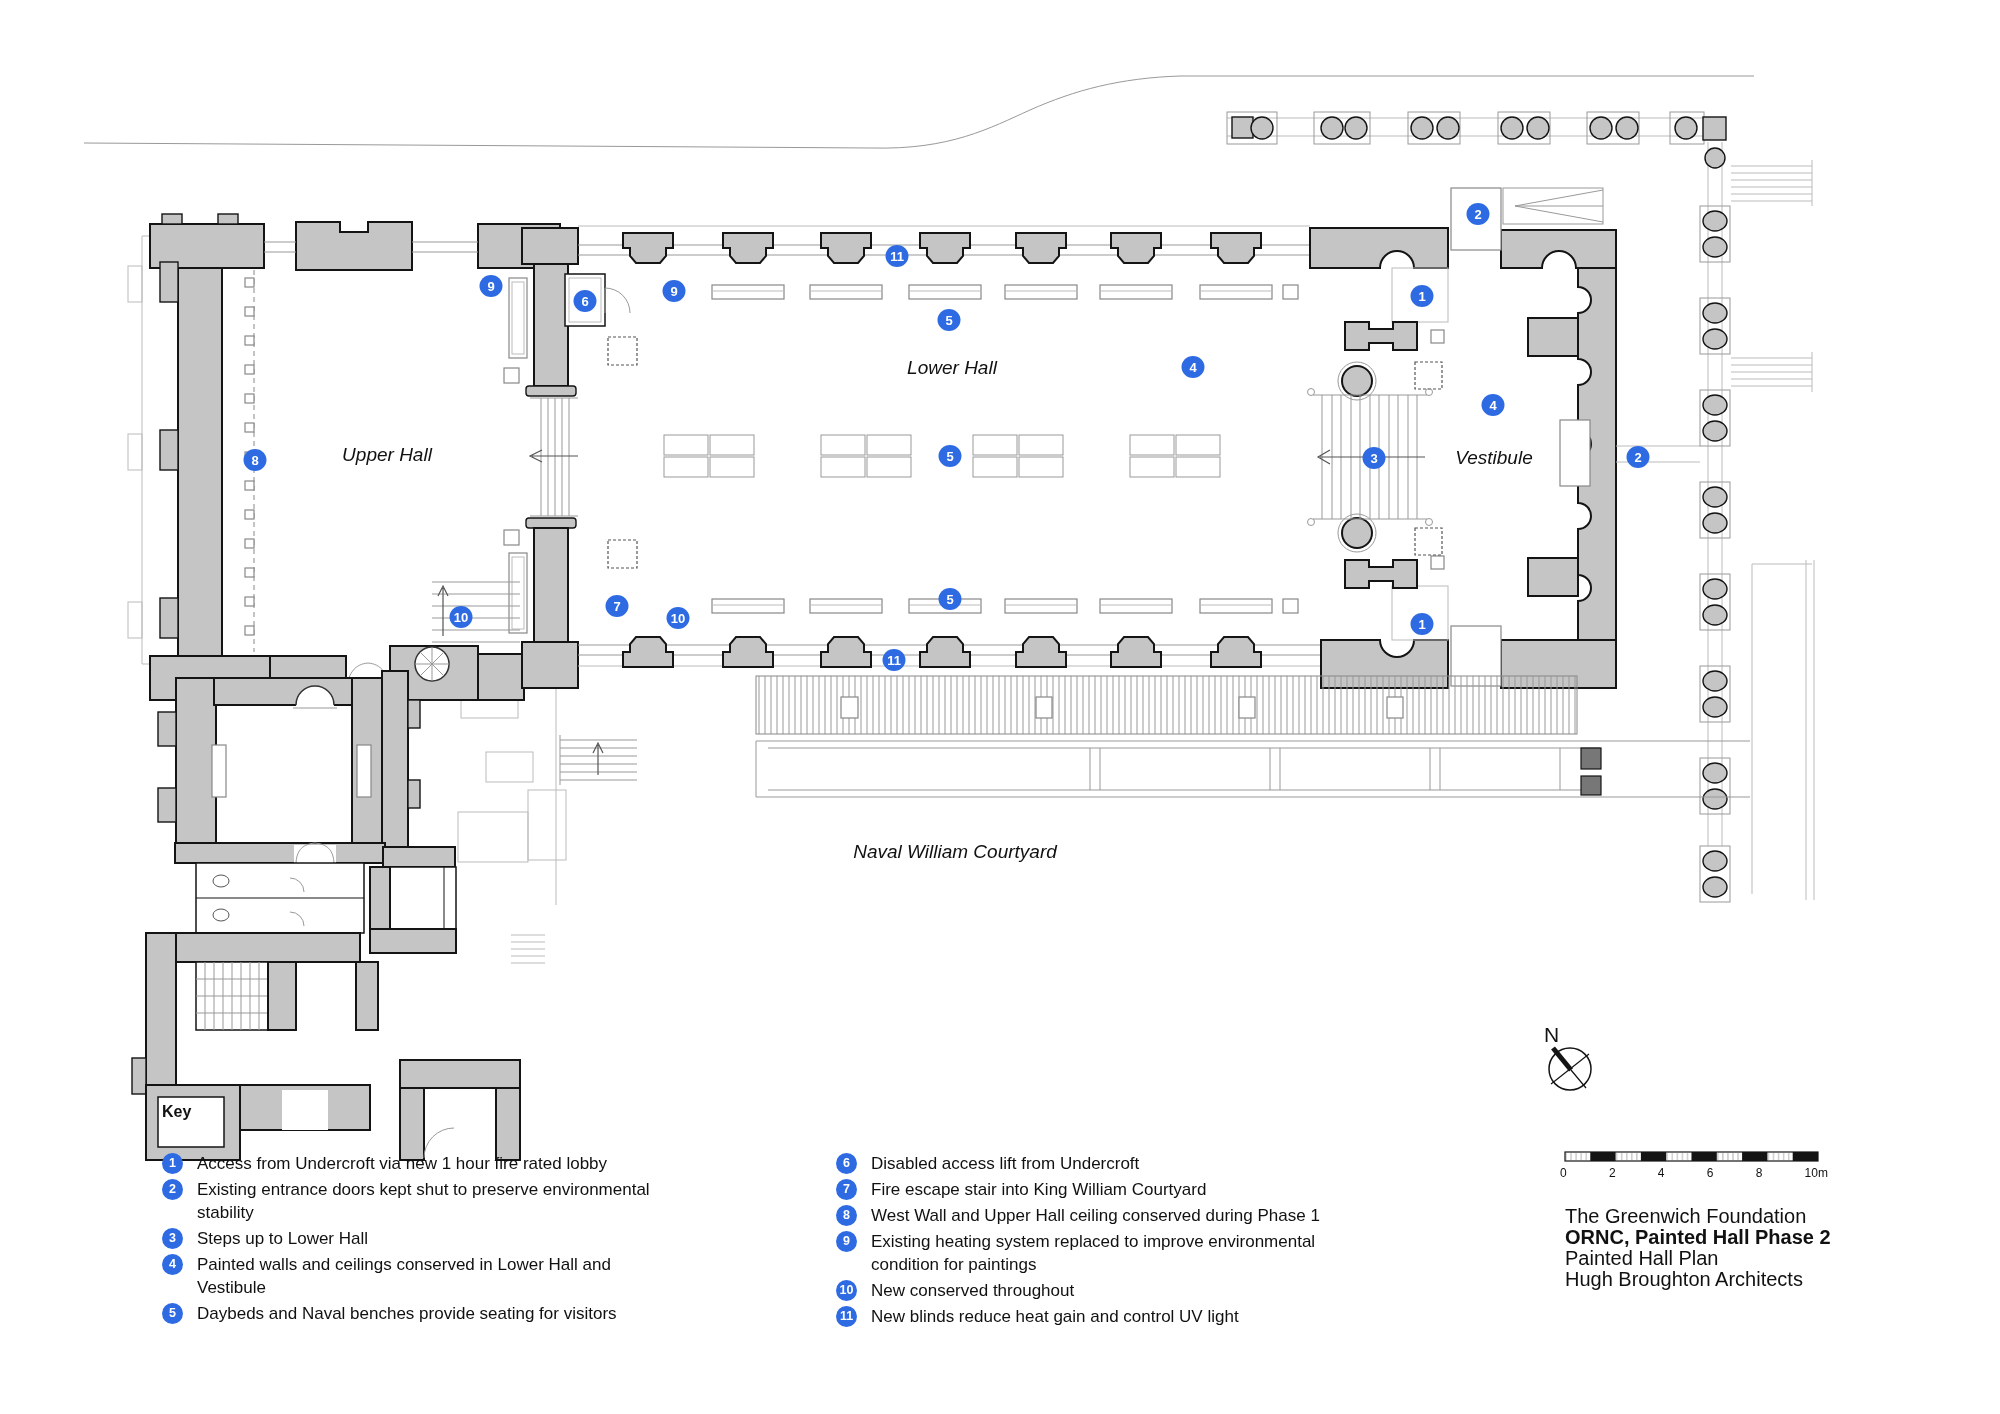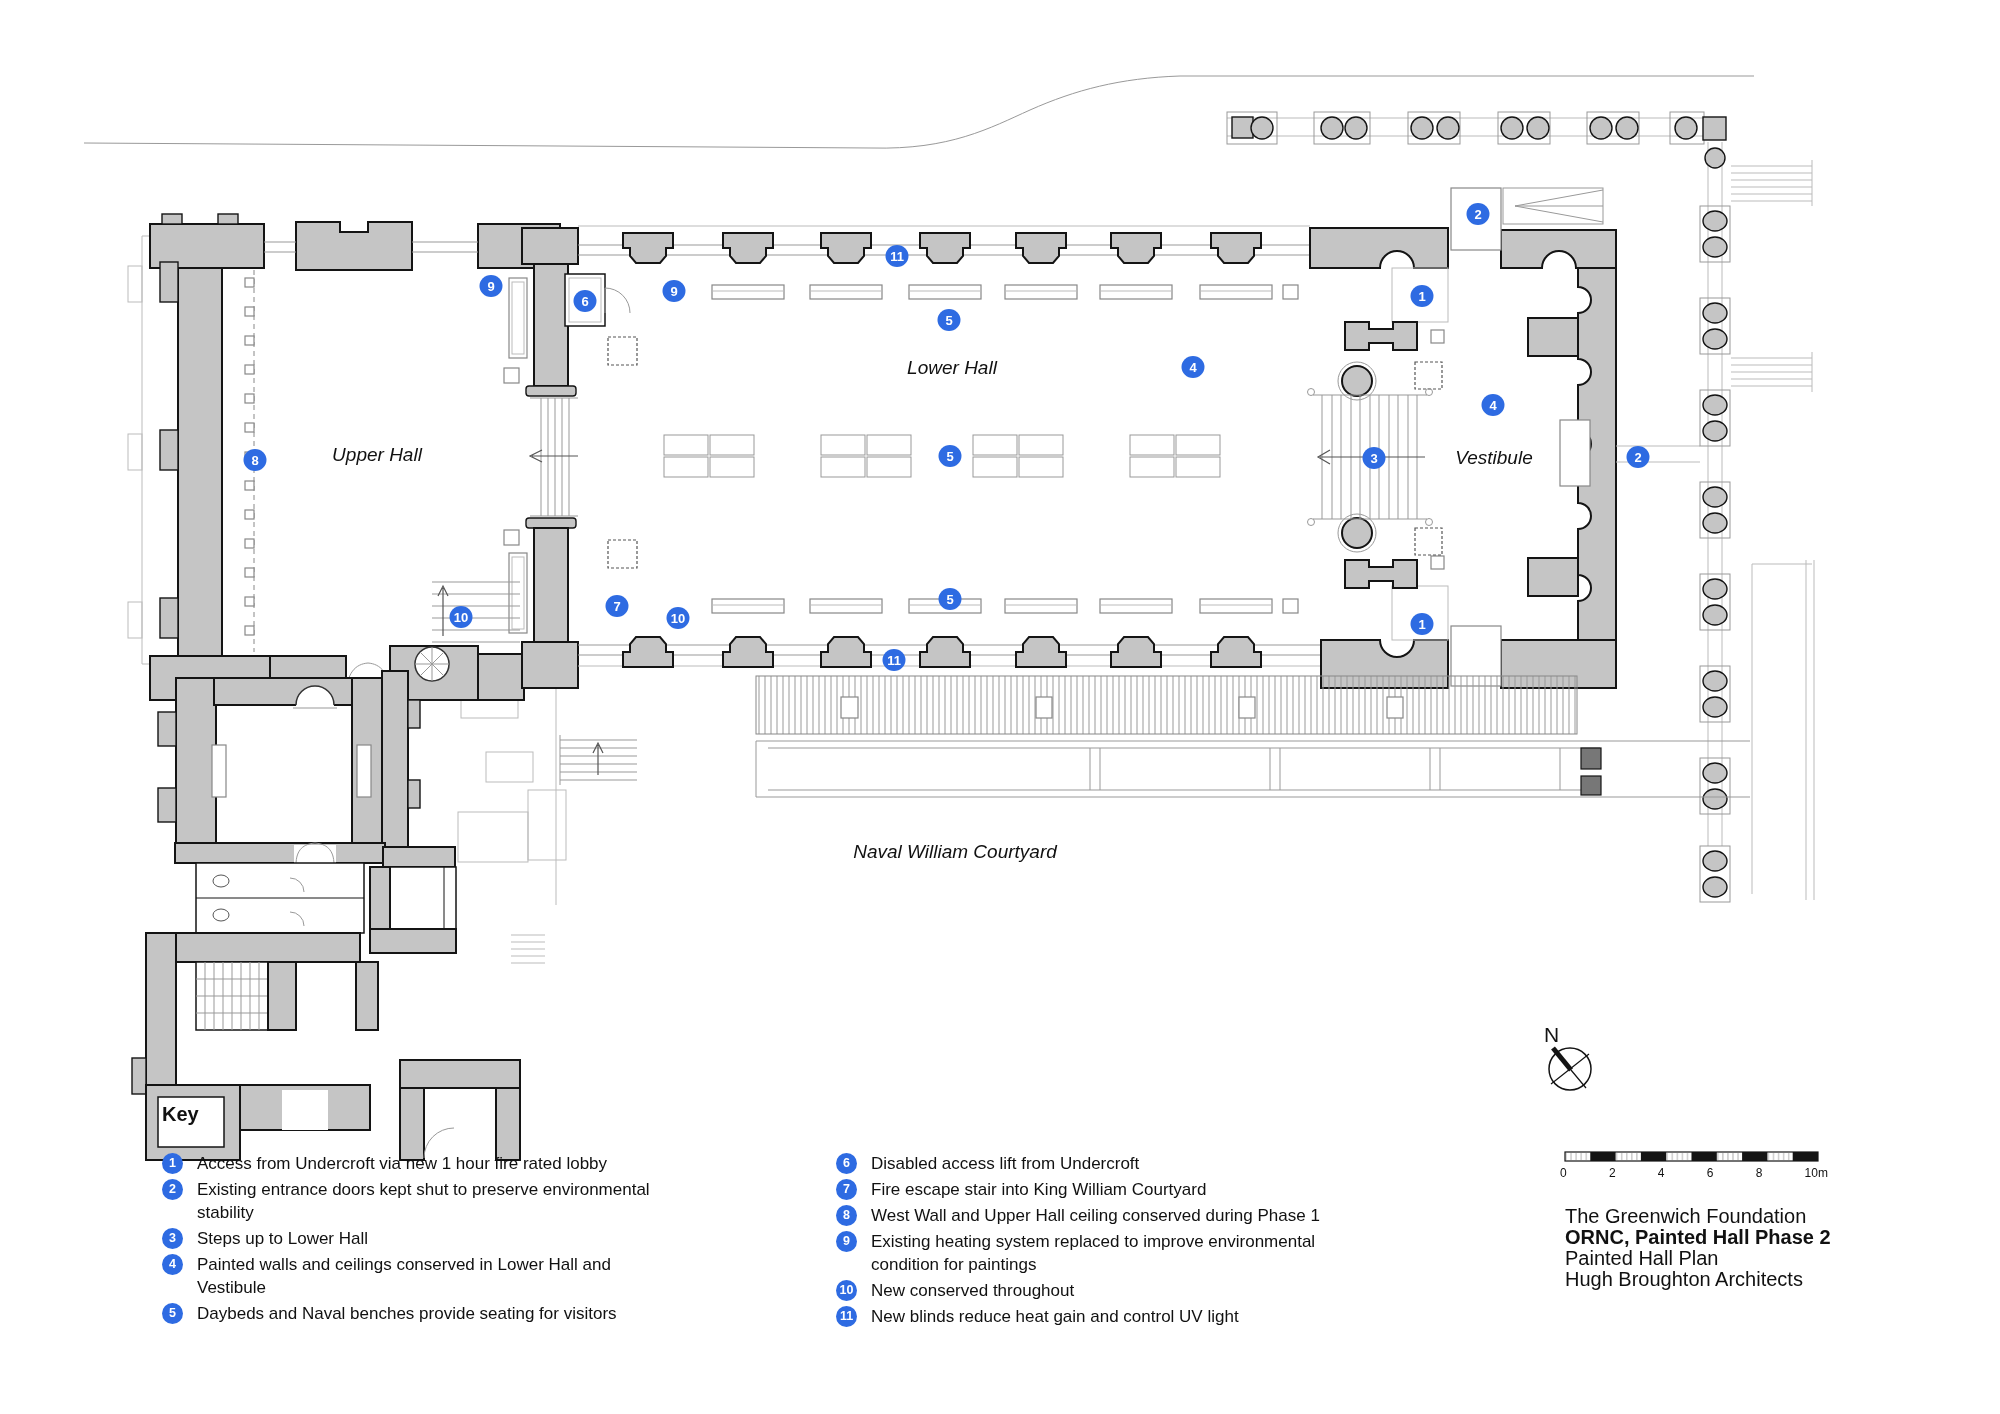--- a/index.html
+++ b/index.html
@@ -12,21 +12,21 @@
   .ln{stroke:#999;fill:none;stroke-width:1;}
   .lt{stroke:#bbb;fill:none;stroke-width:1;}
   .dk{stroke:#555;fill:none;stroke-width:1.2;}
   .wh{fill:#fff;stroke:#888;stroke-width:1.2;}
   .whd{fill:#fff;stroke:#141414;stroke-width:1.5;}
   
   .room-label{position:absolute;transform:translate(-50%,-50%);font-size:19px;color:#111;white-space:nowrap;font-style:italic;}
   .badge{position:absolute;transform:translate(-50%,-50%);min-width:23px;height:22px;padding:0 2px;
          box-sizing:border-box;border-radius:50%;background:#2e6be2;color:#fff;font-size:13px;
          font-weight:bold;display:flex;align-items:center;justify-content:center;}
-  .key-head{position:absolute;left:162px;top:1103px;font-size:20px;font-weight:bold;}
+  .key-head{position:absolute;left:162px;top:1103px;font-size:16px;font-weight:bold;}
   .key-col{position:absolute;top:1152px;display:flex;flex-direction:column;gap:3px;}
   .key-col.c1{left:162px;width:560px;}
   .key-col.c2{left:836px;width:560px;}
   .key-item{display:flex;gap:14px;font-size:17px;line-height:23px;}
   .key-badge{flex:0 0 auto;width:21px;height:21px;border-radius:50%;background:#2e6be2;color:#fff;
              font-size:12.5px;font-weight:bold;display:flex;align-items:center;justify-content:center;margin-top:1px;}
   .key-text{white-space:pre-line;}
   .title-block{position:absolute;left:1565px;top:1206px;font-size:20px;line-height:21px;}
   .title-block .b{font-weight:bold;}
   .title-block .sp{}
@@ -381,21 +381,21 @@
     <rect x="1590.3" y="1152" width="25.3" height="9" fill="#141414"></rect>
     <rect x="1640.9" y="1152" width="25.3" height="9" fill="#141414"></rect>
     <rect x="1691.5" y="1152" width="25.3" height="9" fill="#141414"></rect>
     <rect x="1742.1" y="1152" width="25.3" height="9" fill="#141414"></rect>
     <rect x="1792.7" y="1152" width="25.3" height="9" fill="#141414"></rect>
   </g>
 </svg>
 
 <div>
 
-    <div class="room-label" style="left: 377px; top: 455px;"><span>Upper Hall</span></div>
+    <div class="room-label" style="left: 387px; top: 455px;"><span>Upper Hall</span></div>
 
     <div class="room-label" style="left: 952px; top: 368px;"><span>Lower Hall</span></div>
 
     <div class="room-label" style="left: 1494px; top: 458px;"><span>Vestibule</span></div>
 
     <div class="room-label" style="left: 955px; top: 852px;"><span>Naval William Courtyard</span></div>
   </div>
 
 <div>
 

